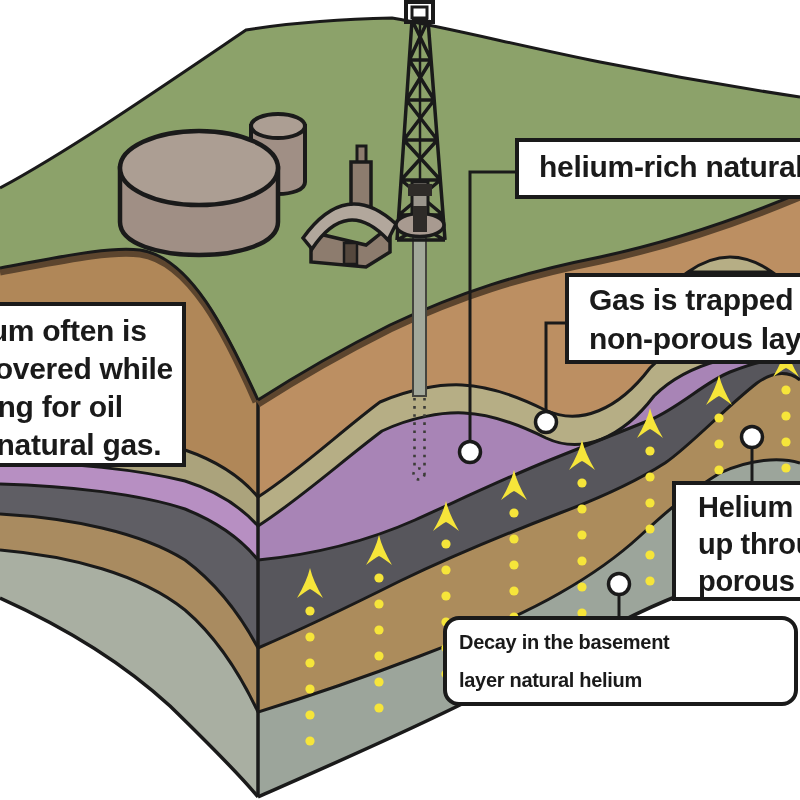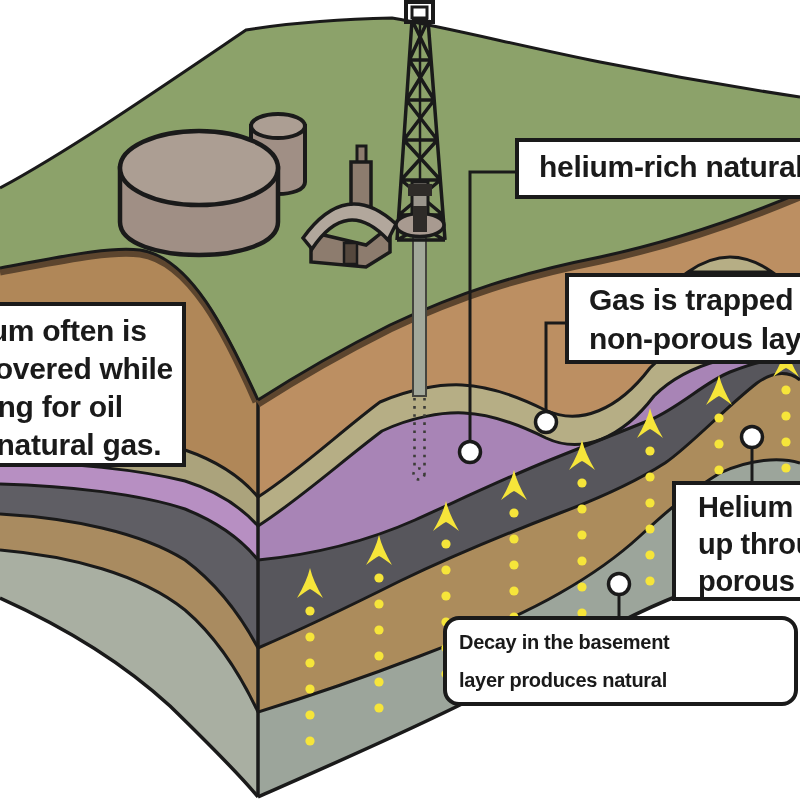--- a/index.html
+++ b/index.html
@@ -229,15 +229,15 @@
   <span class="line">Gas is trapped under</span>
   <span class="line">non-porous layers</span>
 </div>
 <div class="callout" id="co-rises">
   <span class="line">Helium rises</span>
   <span class="line">up through</span>
   <span class="line">porous layers</span>
 </div>
 <div class="callout" id="co-decay">
   <span class="line">Decay in the basement</span>
-  <span class="line">layer produces natural</span>
+  <span class="line">layer natural helium</span>
 </div>
 </div>
 
 </body></html>

